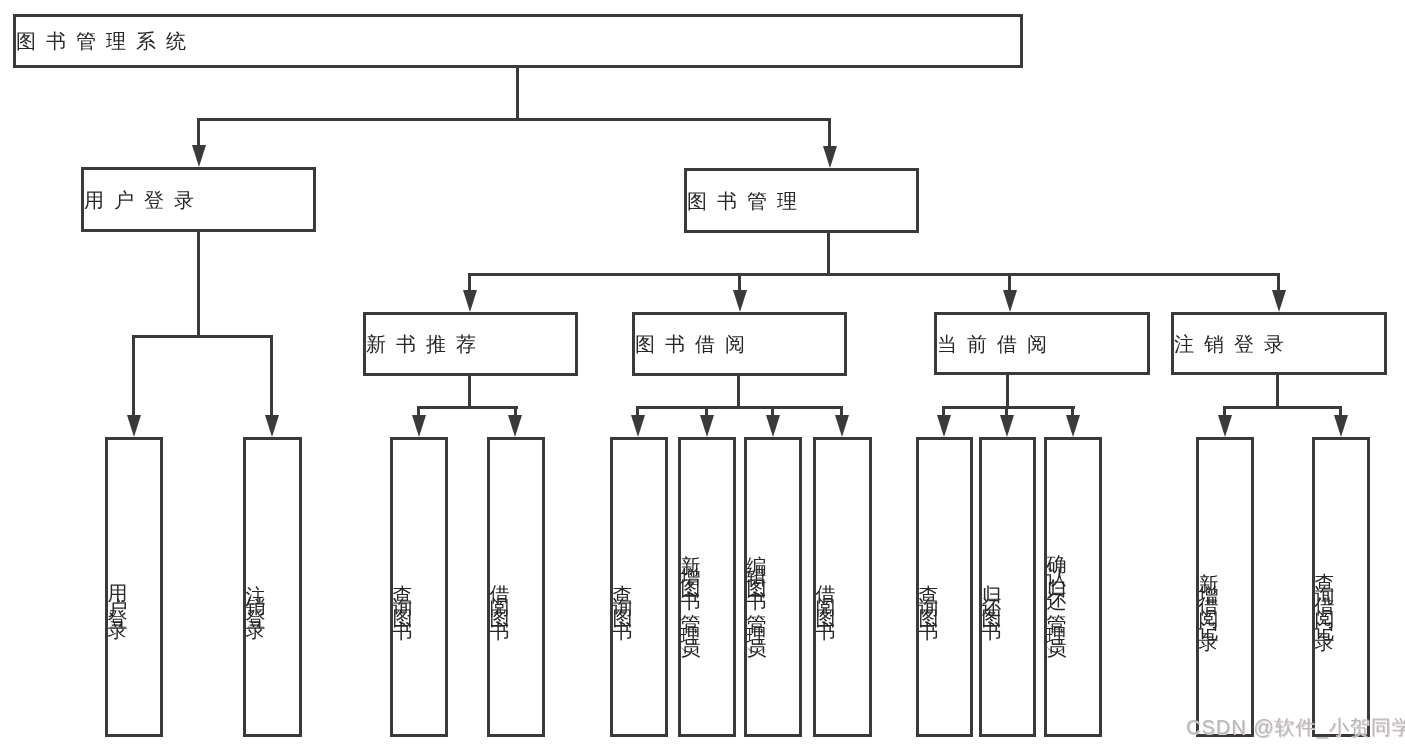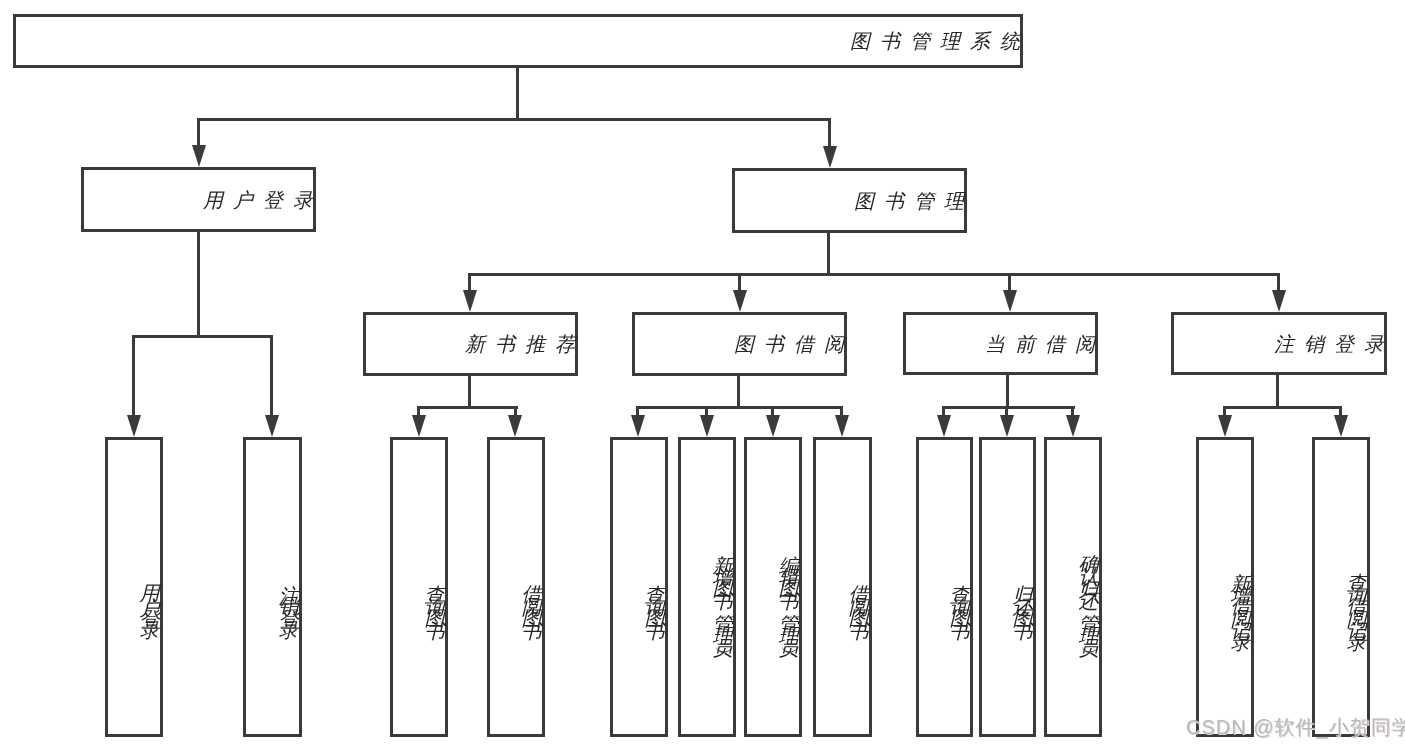--- a/index.html
+++ b/index.html
@@ -14,23 +14,22 @@
     width:1405px;height:747px;
     background:var(--background);
     font-family:"Liberation Sans",sans-serif;
     overflow:hidden;
   }
   .box{
     position:absolute;
     box-sizing:border-box;
     border:3px solid var(--line);
     background:#fff;
-    display:flex;align-items:center;justify-content:flex-end;
+    display:flex;align-items:center;justify-content:flex-start;
     color:var(--text);
-    font-style:italic;
   }
   .box-label{
     font-size:20px;
     letter-spacing:10px;
     margin-right:-10px;
     white-space:nowrap;
     line-height:1.2;
   }
   .box.v .box-label{
     writing-mode:vertical-rl;
@@ -73,21 +72,21 @@
   <div class="vline" style="left:516px;top:68px;height:50px"></div>
   <div class="hline" style="left:197px;top:118px;width:634px"></div>
   <div class="vline" style="left:197px;top:118px;height:32px"></div>
   <div class="arrow" style="left:192px;top:145px"></div>
   <div class="vline" style="left:828px;top:118px;height:31px"></div>
   <div class="arrow" style="left:823px;top:146px"></div>
 
   <div class="box" style="left:81px;top:167px;width:235px;height:65px">
     <span class="box-label">用户登录</span>
   </div>
-  <div class="box" style="left:732px;top:168px;width:235px;height:65px">
+  <div class="box" style="left:684px;top:168px;width:235px;height:65px">
     <span class="box-label">图书管理</span>
   </div>
 
   <div class="vline" style="left:197px;top:232px;height:106px"></div>
   <div class="hline" style="left:132px;top:335px;width:141px"></div>
   <div class="vline" style="left:132px;top:335px;height:82px"></div>
   <div class="arrow" style="left:127px;top:415px"></div>
   <div class="vline" style="left:270px;top:335px;height:82px"></div>
   <div class="arrow" style="left:265px;top:415px"></div>
 
@@ -101,21 +100,21 @@
   <div class="arrow" style="left:1003px;top:290px"></div>
   <div class="vline" style="left:1277px;top:273px;height:20px"></div>
   <div class="arrow" style="left:1272px;top:290px"></div>
 
   <div class="box" style="left:363px;top:312px;width:215px;height:64px">
     <span class="box-label">新书推荐</span>
   </div>
   <div class="box" style="left:632px;top:312px;width:215px;height:64px">
     <span class="box-label">图书借阅</span>
   </div>
-  <div class="box" style="left:903px;top:312px;width:195px;height:63px">
+  <div class="box" style="left:934px;top:312px;width:216px;height:63px">
     <span class="box-label">当前借阅</span>
   </div>
   <div class="box" style="left:1171px;top:312px;width:216px;height:63px">
     <span class="box-label">注销登录</span>
   </div>
 
   <div class="vline" style="left:468px;top:375px;height:34px"></div>
   <div class="hline" style="left:417px;top:406px;width:101px"></div>
   <div class="vline" style="left:417px;top:406px;height:12px"></div>
   <div class="arrow" style="left:412px;top:415px"></div>

